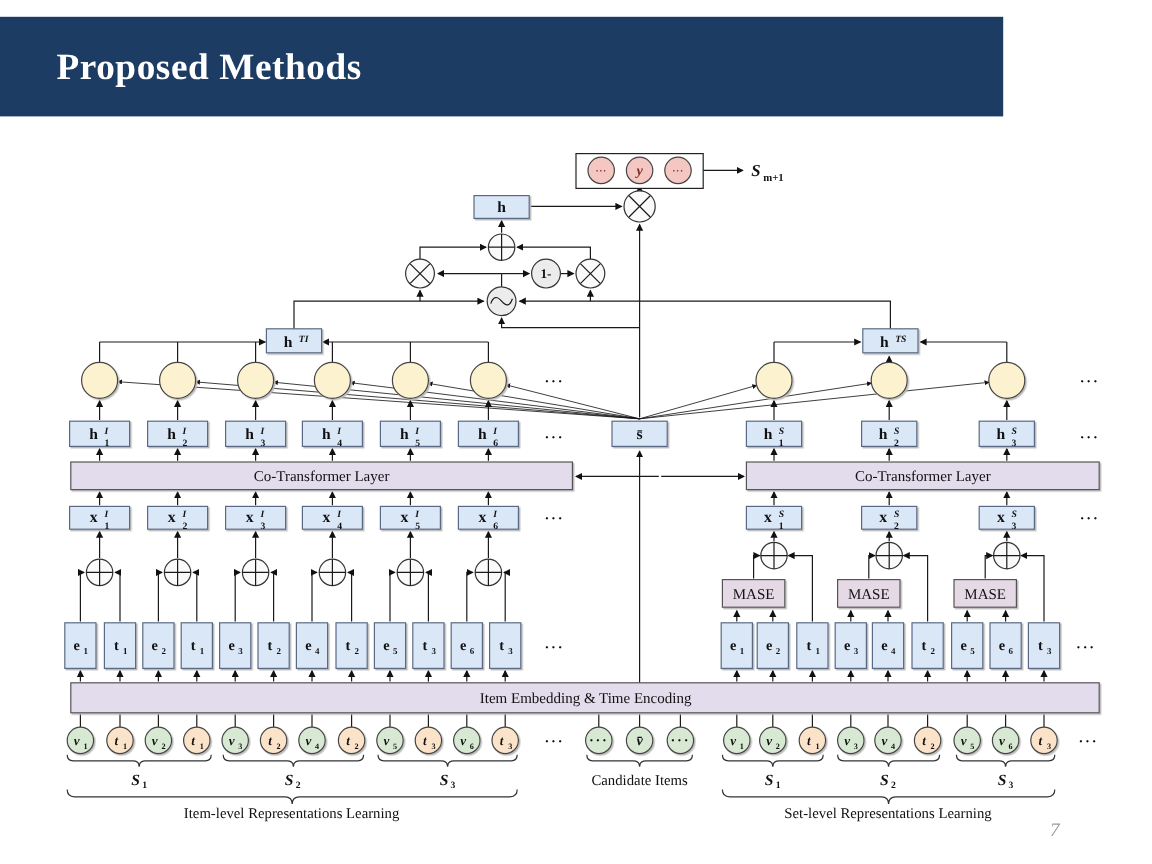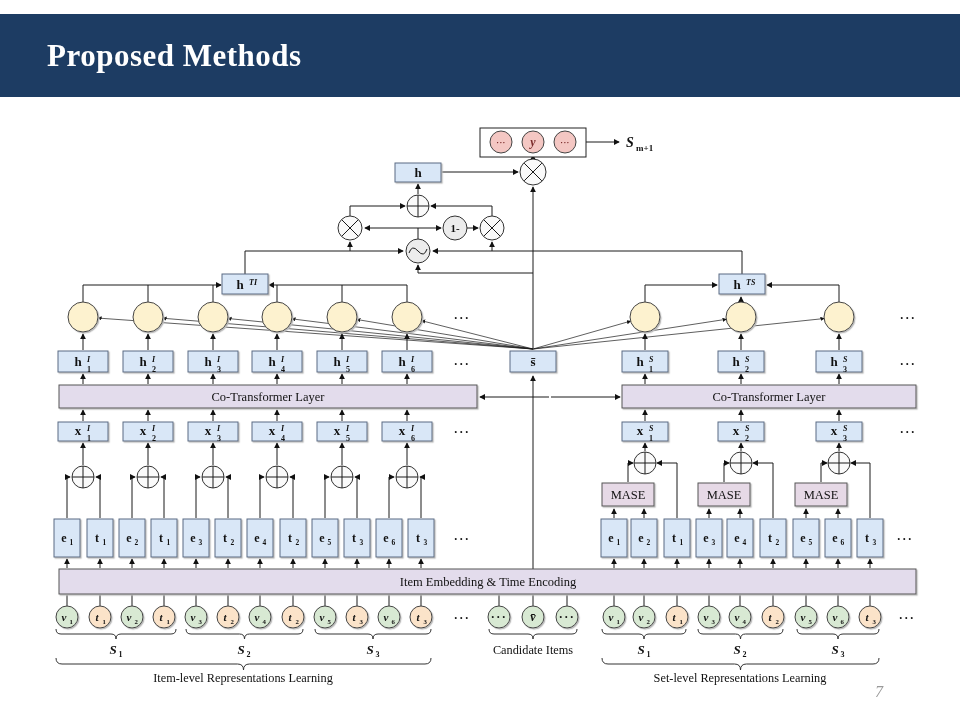--- a/index.html
+++ b/index.html
@@ -1,18 +1,18 @@
 <!DOCTYPE html>
 <html style="--box_fill: #d9e7f7; --bar_fill: #e3dcec; --mase_fill: #e6d9e6; --attention_fill: #fdf2cf; --item_fill: #d8e9d3; --time_fill: #fbe3c9; --pred_fill: #f4c7c3; --header: #1d3c63;"><head>
 <meta charset="utf-8">
 <style>
   *{margin:0;padding:0;box-sizing:border-box}
   html,body{width:960px;height:720px;background:#fff;overflow:hidden;
     font-family:"Liberation Serif",serif}
-  .header{position:absolute;left:0;top:14px;width:960px;height:83px;
+  .header{position:absolute;left:0;top:14px;width:836px;height:83px;
     background:var(--header,#1d3c63);display:flex;align-items:center}
   .title{color:#fff;font-weight:bold;font-size:31px;padding-left:47px;
     font-family:"Liberation Serif",serif;letter-spacing:.5px}
   svg{position:absolute;left:0;top:0}
   .ln{stroke:#1a1a1a;stroke-width:1;fill:none}
   .fan{stroke:#1a1a1a;stroke-width:.7;fill:none}
   .arr{marker-end:url(#ah)}
   .gate{fill:#fafafa;stroke:#333;stroke-width:1}
   .gate2{fill:#ececec}
   rect.bluebox{fill:var(--box_fill,#d9e7f7);stroke:#5a6b84;stroke-width:1;filter:url(#ds)}

